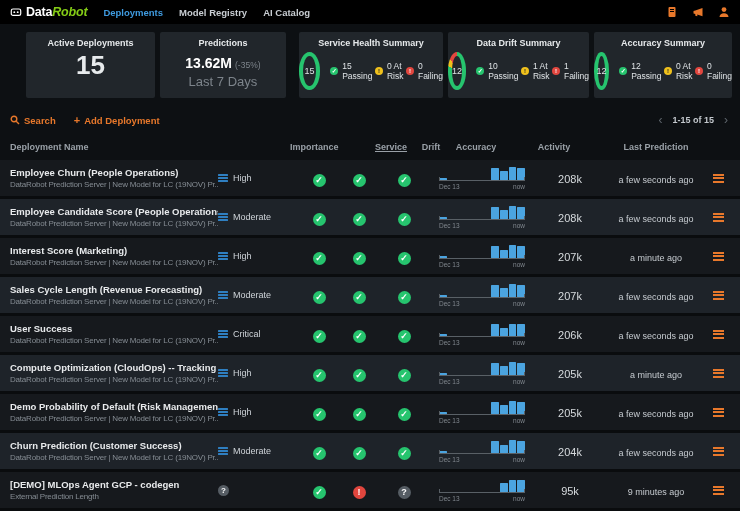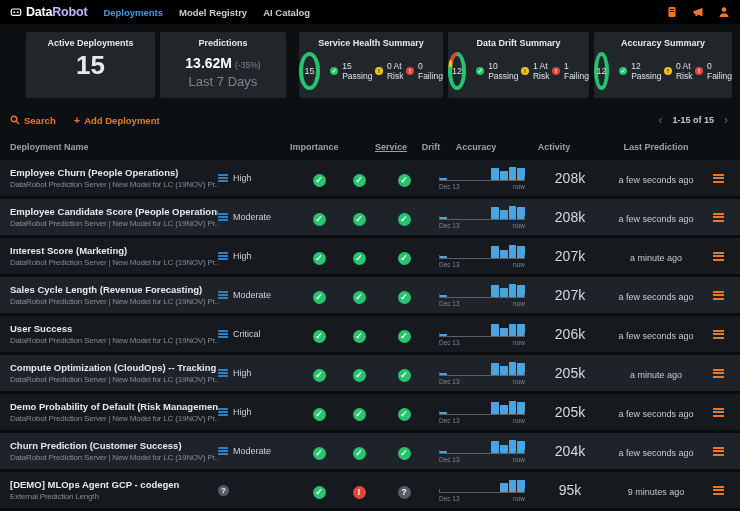--- a/index.html
+++ b/index.html
@@ -3,21 +3,21 @@
 <meta charset="utf-8">
 <style>
   * { margin:0; padding:0; box-sizing:border-box; }
   html,body { width:740px; height:511px; overflow:hidden; }
   body { background:#0d1013; font-family:"Liberation Sans", sans-serif; color:#e7eaec; }
 
   
   .nav { height:24px; background:#000; display:flex; align-items:center; padding:0 10px; }
   .logo { display:flex; align-items:center; gap:4px; margin-right:16px; cursor:pointer; }
   .logo-text { font-size:12.5px; font-weight:700; letter-spacing:-0.2px; }
-  .logo-text .b1 { color:#fff; } .logo-text .b2 { color:#c4b5fd; }
+  .logo-text .b1 { color:#fff; } .logo-text .b2 { color:#84cc16;font-style:italic; }
   .nav-item { font-size:9.5px; font-weight:700; color:#c8cdd2; margin-right:16px; cursor:pointer; }
   .nav-item.active { color:#3f9be0; }
   .nav-right { margin-left:auto; display:flex; align-items:center; gap:14px; }
   .nav-icon { width:12px; height:12px; display:block; cursor:pointer; }
 
   
   .cards { display:flex; padding:8px 8px 0 26px; gap:5px; }
   .card { background:#21262b; border-radius:2px; height:66px; padding-top:6px; }
   .card-title { font-size:9px; font-weight:700; text-align:center; color:#e6e9eb; }
   .card-active { width:141px; }
@@ -91,21 +91,21 @@
   .status.unknown { background:#565d64; }
 
   .achart { width:86px; height:14px; display:flex; align-items:flex-end; gap:1px; }
   .abar { flex:1; background:#4ba4e0; border-radius:0.5px; }
   .abar.empty { background:transparent; }
   .axis { width:86px; border-top:1px solid #596066; position:relative; height:3px; }
   .axis::before, .axis::after { content:""; position:absolute; top:-4px; width:1px; height:4px; background:#596066; }
   .axis::before { left:0; } .axis::after { right:0; }
   .alabels { width:86px; display:flex; justify-content:space-between; font-size:6.5px; color:#80878e; }
 
-  .avg-val { font-size:14px; color:#d6dadd; }
+  .avg-val { font-size:11px; color:#d6dadd; }
   .last-val { font-size:9px; color:#c6cbd0; }
 
   .hamburger { display:inline-flex; flex-direction:column; gap:1.5px; cursor:pointer; }
   .hamburger i { width:11px; height:2px; background:#e8782b; display:block; }
 </style>
 </head>
 <body>
 
 <div class="nav">
   <div class="logo">

